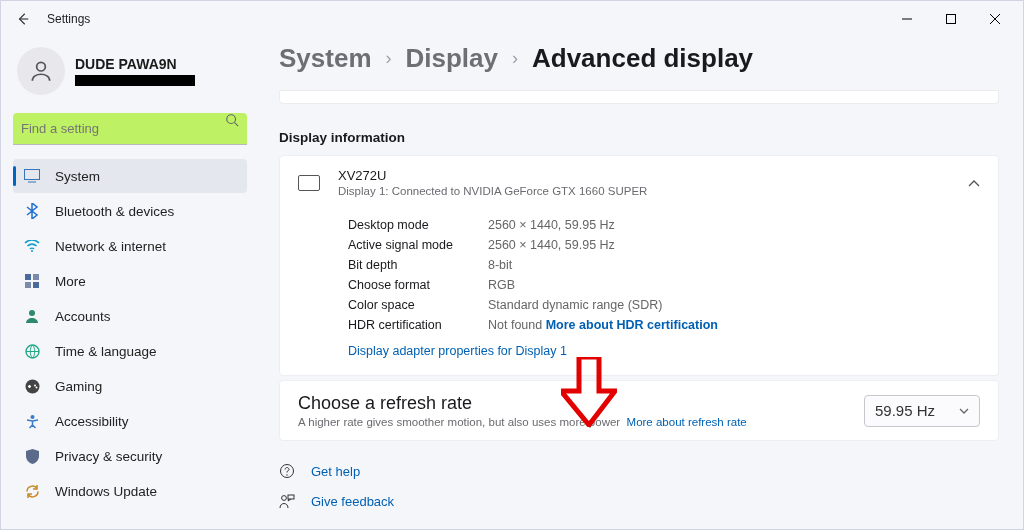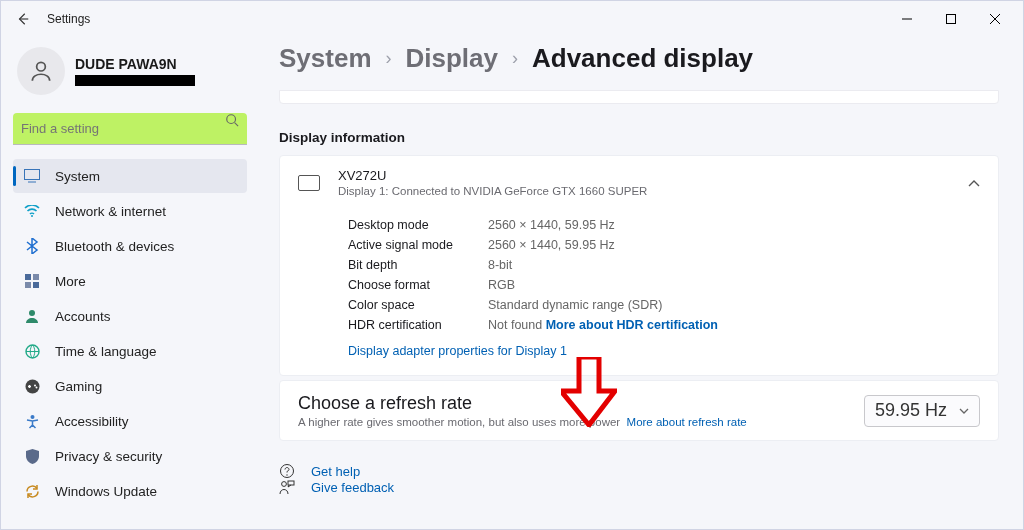--- a/index.html
+++ b/index.html
@@ -38,23 +38,23 @@
 .chev-up{color:#555}
 .card-body{padding:6px 18px 14px 68px}
 .kv{display:flex;padding:3px 0;font-size:12.5px}
 .kv .k{width:140px;color:#1a1a1e}
 .kv .v{color:#666}
 .link{color:#0060b3}
 .card2{background:#fff;border:1px solid #eceef3;border-radius:4px;margin-top:2px;padding:12px 18px;display:flex;align-items:center}
 .card2-left .t1{font-size:18px;color:#1a1a1e}
 .card2-left .t2{font-size:11.5px;color:#6a6a70;margin-top:2px}
 .card2 .sp{flex:1}
-.dropdown{width:116px;height:32px;border:1px solid #c8c8cc;border-radius:4px;display:flex;align-items:center;padding:0 10px;font-size:18px;color:#333;background:#fbfbfd;justify-content:space-between}
+.dropdown{width:116px;height:32px;border:1px solid #c8c8cc;border-radius:4px;display:flex;align-items:center;padding:0 10px;font-size:15px;color:#333;background:#fbfbfd;justify-content:space-between}
 .hl-arrow{position:absolute;left:302px;top:320px;pointer-events:none}
-.footlinks{margin-top:22px;display:flex;flex-direction:column;}
+.footlinks{margin-top:22px;display:flex;flex-direction:column;gap:14px}
 .flink{display:flex;align-items:center;gap:14px;font-size:13px}
 .flink .fi{width:18px;color:#333}
 .flink .ft{color:#0060b3}
 svg{display:block}
 </style>
 </head>
 <body>
 
 <div class="titlebar">
   <div class="back">
@@ -109,34 +109,34 @@
         <span class="nav-icon">
             <svg width="16" height="14" viewBox="0 0 16 14">
               <rect x="0.5" y="0.5" width="15" height="10" stroke="#3874b8" fill="none"></rect>
               <line x1="4" y1="13" x2="12" y2="13" stroke="#3874b8"></line>
             </svg>
           </span>
         <span>System</span>
       </div>
       <div class="nav-item">
         <span class="nav-icon">
+            <svg width="14" height="16" viewBox="0 0 14 16">
+              <path d="M7 0v16l5-4-10-8m0 8 10-8-5-4" stroke="#1f6fd0" fill="none" stroke-width="1.5"></path>
+            </svg>
+          </span>
+        <span>Bluetooth &amp; devices</span>
+      </div>
+      <div class="nav-item">
+        <span class="nav-icon">
             <svg width="16" height="12" viewBox="0 0 16 12">
               <path d="M1 3c4-4 10-4 14 0M3.5 6c2.5-2.5 6.5-2.5 9 0M6 9c1-1 3-1 4 0" stroke="#10a0c8" fill="none" stroke-width="1.6"></path>
               <circle cx="8" cy="11" r="1" fill="#10a0c8"></circle>
             </svg>
           </span>
         <span>Network &amp; internet</span>
-      </div>
-      <div class="nav-item">
-        <span class="nav-icon">
-            <svg width="14" height="16" viewBox="0 0 14 16">
-              <path d="M7 0v16l5-4-10-8m0 8 10-8-5-4" stroke="#1f6fd0" fill="none" stroke-width="1.5"></path>
-            </svg>
-          </span>
-        <span>Bluetooth &amp; devices</span>
       </div>
       <div class="nav-item">
         <span class="nav-icon">
             <svg width="14" height="14" viewBox="0 0 14 14">
               <rect x="0" y="0" width="6" height="6" fill="#4a6a9a"></rect>
               <rect x="8" y="0" width="6" height="6" fill="#7a8aaa"></rect>
               <rect x="0" y="8" width="6" height="6" fill="#7a8aaa"></rect>
               <rect x="8" y="8" width="6" height="6" fill="#4a6a9a"></rect>
             </svg>
           </span>

